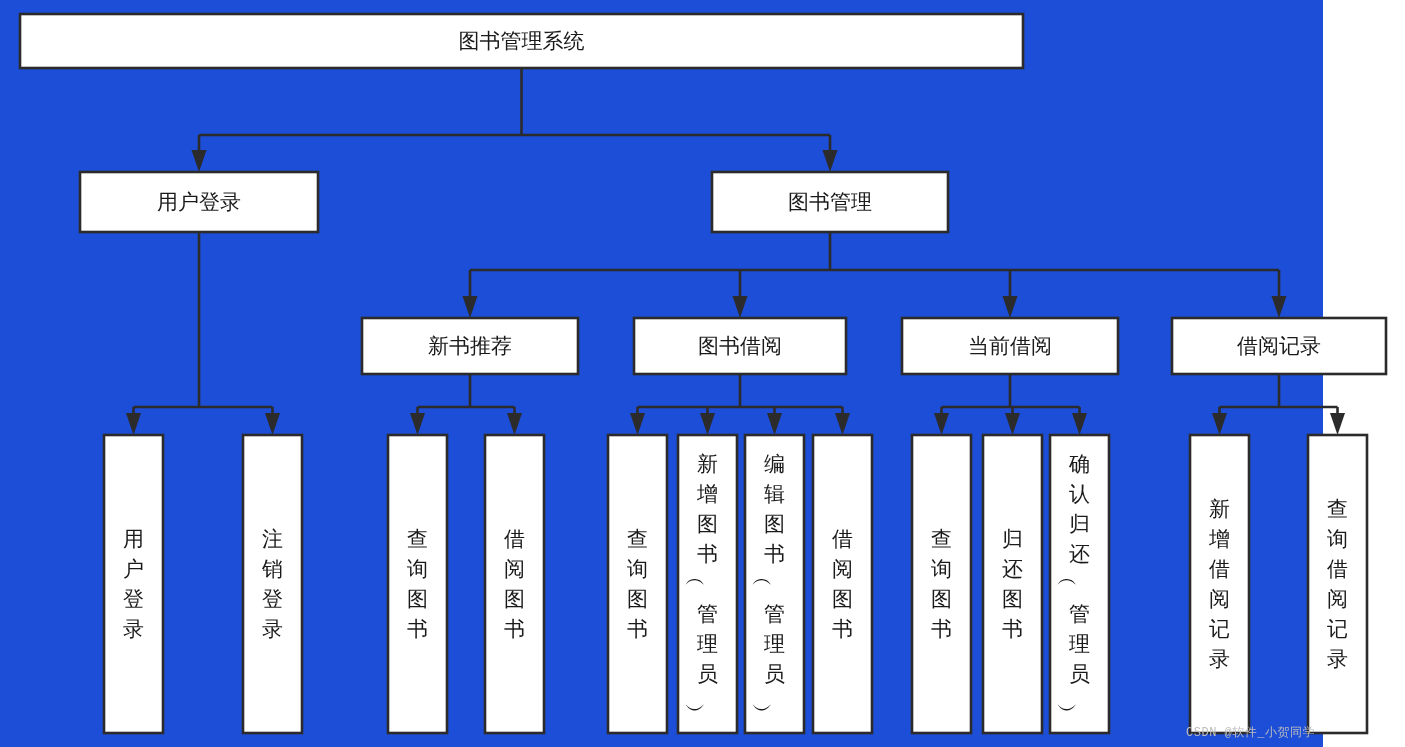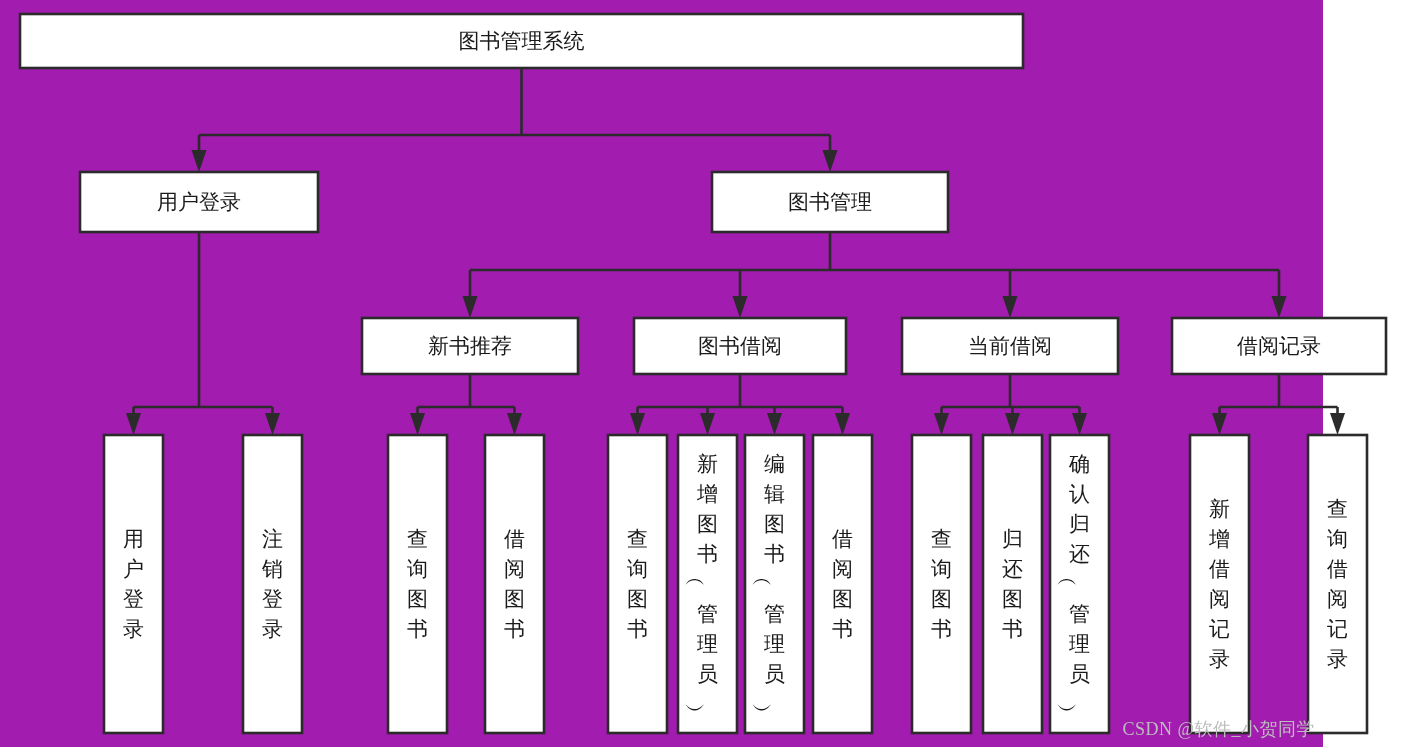--- a/index.html
+++ b/index.html
@@ -10,21 +10,21 @@
   body {
     width: 1405px;
     height: 747px;
     font-family: "Liberation Sans", "DejaVu Sans", sans-serif;
     overflow: hidden;
   }
   #diagram-root {
     position: relative;
     width: 1323px;
     height: 747px;
-    background: #a21caf;
+    background: #1d4ed8;
   }
   svg#flow-svg {
     position: absolute;
     left: 0;
     top: 0;
     width: 1405px;
     height: 747px;
     display: block;
   }
   .node-rect {
@@ -52,22 +52,22 @@
   .node-label-v {
     font-family: "Liberation Sans", "DejaVu Sans", sans-serif;
     font-size: 21px;
     fill: #1a1a1a;
     text-anchor: middle;
   }
   .watermark {
     position: absolute;
     right: 8px;
     bottom: 6px;
-    font-family: Liberation Serif, serif;
-    font-size: 18px;
+    font-family: Liberation Mono, monospace;
+    font-size: 12px;
     color: #bdbdbd;
     letter-spacing: 0.5px;
     white-space: nowrap;
     pointer-events: none;
     text-align: center;
   }
 </style>
 </head>
 <body>
 

